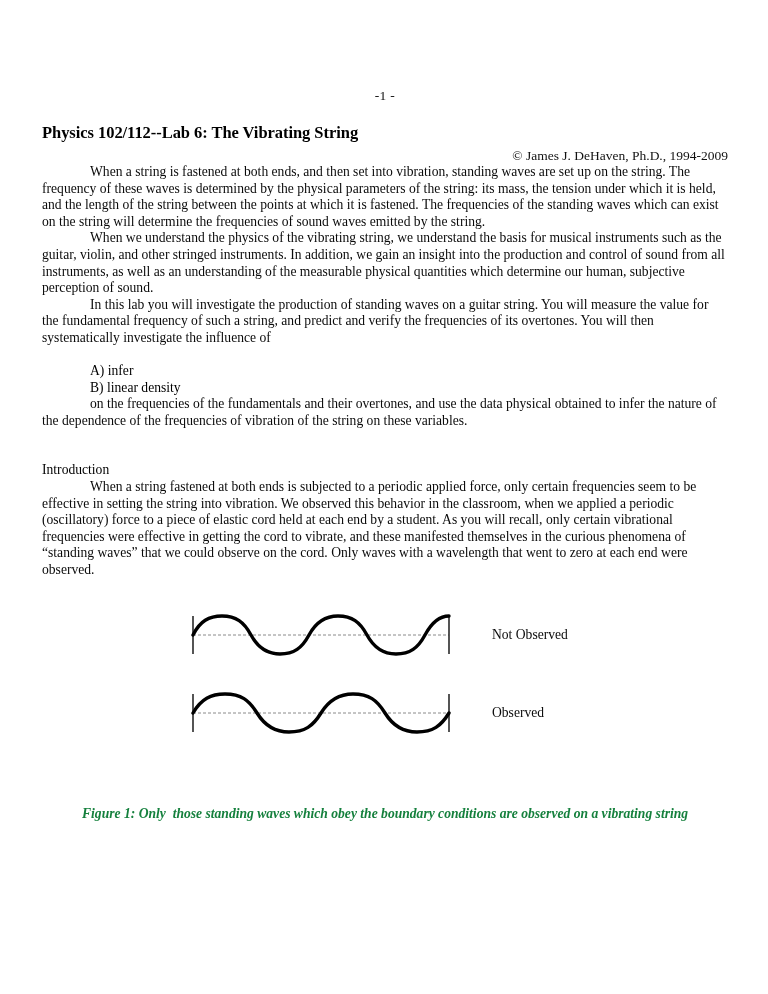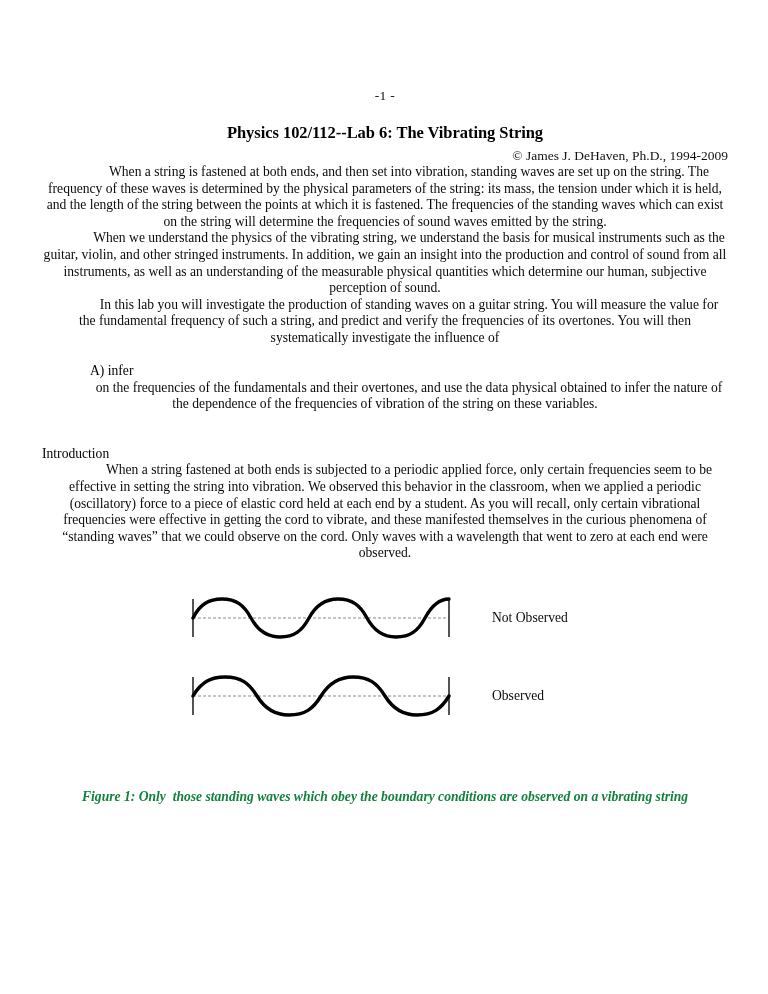--- a/index.html
+++ b/index.html
@@ -32,38 +32,37 @@
 
   .page-number {
     text-align: center;
     font-size: 13.5px;
     margin-top: 88px;
     letter-spacing: 0.3px;
     color: #111;
   }
 
   .doc-title {
-    text-align: center;
     font-weight: bold;
     font-size: 16.5px;
     margin-top: 19px;
     letter-spacing: -0.05px;
     color: #000;
   }
   .doc-subtitle {
     text-align: right;
     font-size: 13.5px;
     margin-top: 5px;
     color: #111;
   }
 
   p.body-para {
     font-size: 13.6px;
     line-height: 16.6px;
-    text-align: center;
+    text-align: left;
     margin: 0;
     text-indent: 48px;
     color: #0a0a0a;
   }
   .gap-top-1 { margin-top: 34px; }
   .gap-top-2 { margin-top: 16.5px; }
 
   .list-block {
     margin: 16.5px 0 0 0;
     padding: 0;
@@ -139,20 +138,21 @@
     <div class="doc-subtitle">© James J. DeHaven, Ph.D., 1994-2009</div>
 
     <p class="body-para gap-top-1">When a string is fastened at both ends, and then set into vibration, standing waves are set up on the string. The frequency of these waves is determined by the physical parameters of the string: its mass, the tension under which it is held, and the length of the string between the points at which it is fastened. The frequencies of the standing waves which can exist on the string will determine the frequencies of sound waves emitted by the string.</p>
 
     <p class="body-para gap-top-2">When we understand the physics of the vibrating string, we understand the basis for musical instruments such as the guitar, violin, and other stringed instruments. In addition, we gain an insight into the production and control of sound from all instruments, as well as an understanding of the measurable physical quantities which determine our human, subjective perception of sound.</p>
 
     <p class="body-para gap-top-2">In this lab you will investigate the production of standing waves on a guitar string. You will measure the value for the fundamental frequency of such a string, and predict and verify the frequencies of its overtones. You will then systematically investigate the influence of</p>
 
     <ul class="list-block">
       <li>A) infer</li>
+      <li>B) linear density</li>
     </ul>
 
     <p class="body-para gap-top-2">on the frequencies of the fundamentals and their overtones, and use the data physical obtained to infer the nature of the dependence of the frequencies of vibration of the string on these variables.</p>
 
     <div class="section-heading">Introduction</div>
 
     <p class="body-para gap-top-2">When a string fastened at both ends is subjected to a periodic applied force, only certain frequencies seem to be effective in setting the string into vibration. We observed this behavior in the classroom, when we applied a periodic (oscillatory) force to a piece of elastic cord held at each end by a student. As you will recall, only certain vibrational frequencies were effective in getting the cord to vibrate, and these manifested themselves in the curious phenomena of “standing  waves” that we could observe on the cord. Only waves with a wavelength that went to zero at each end were observed.</p>
 
     <div class="figure-area">
 

